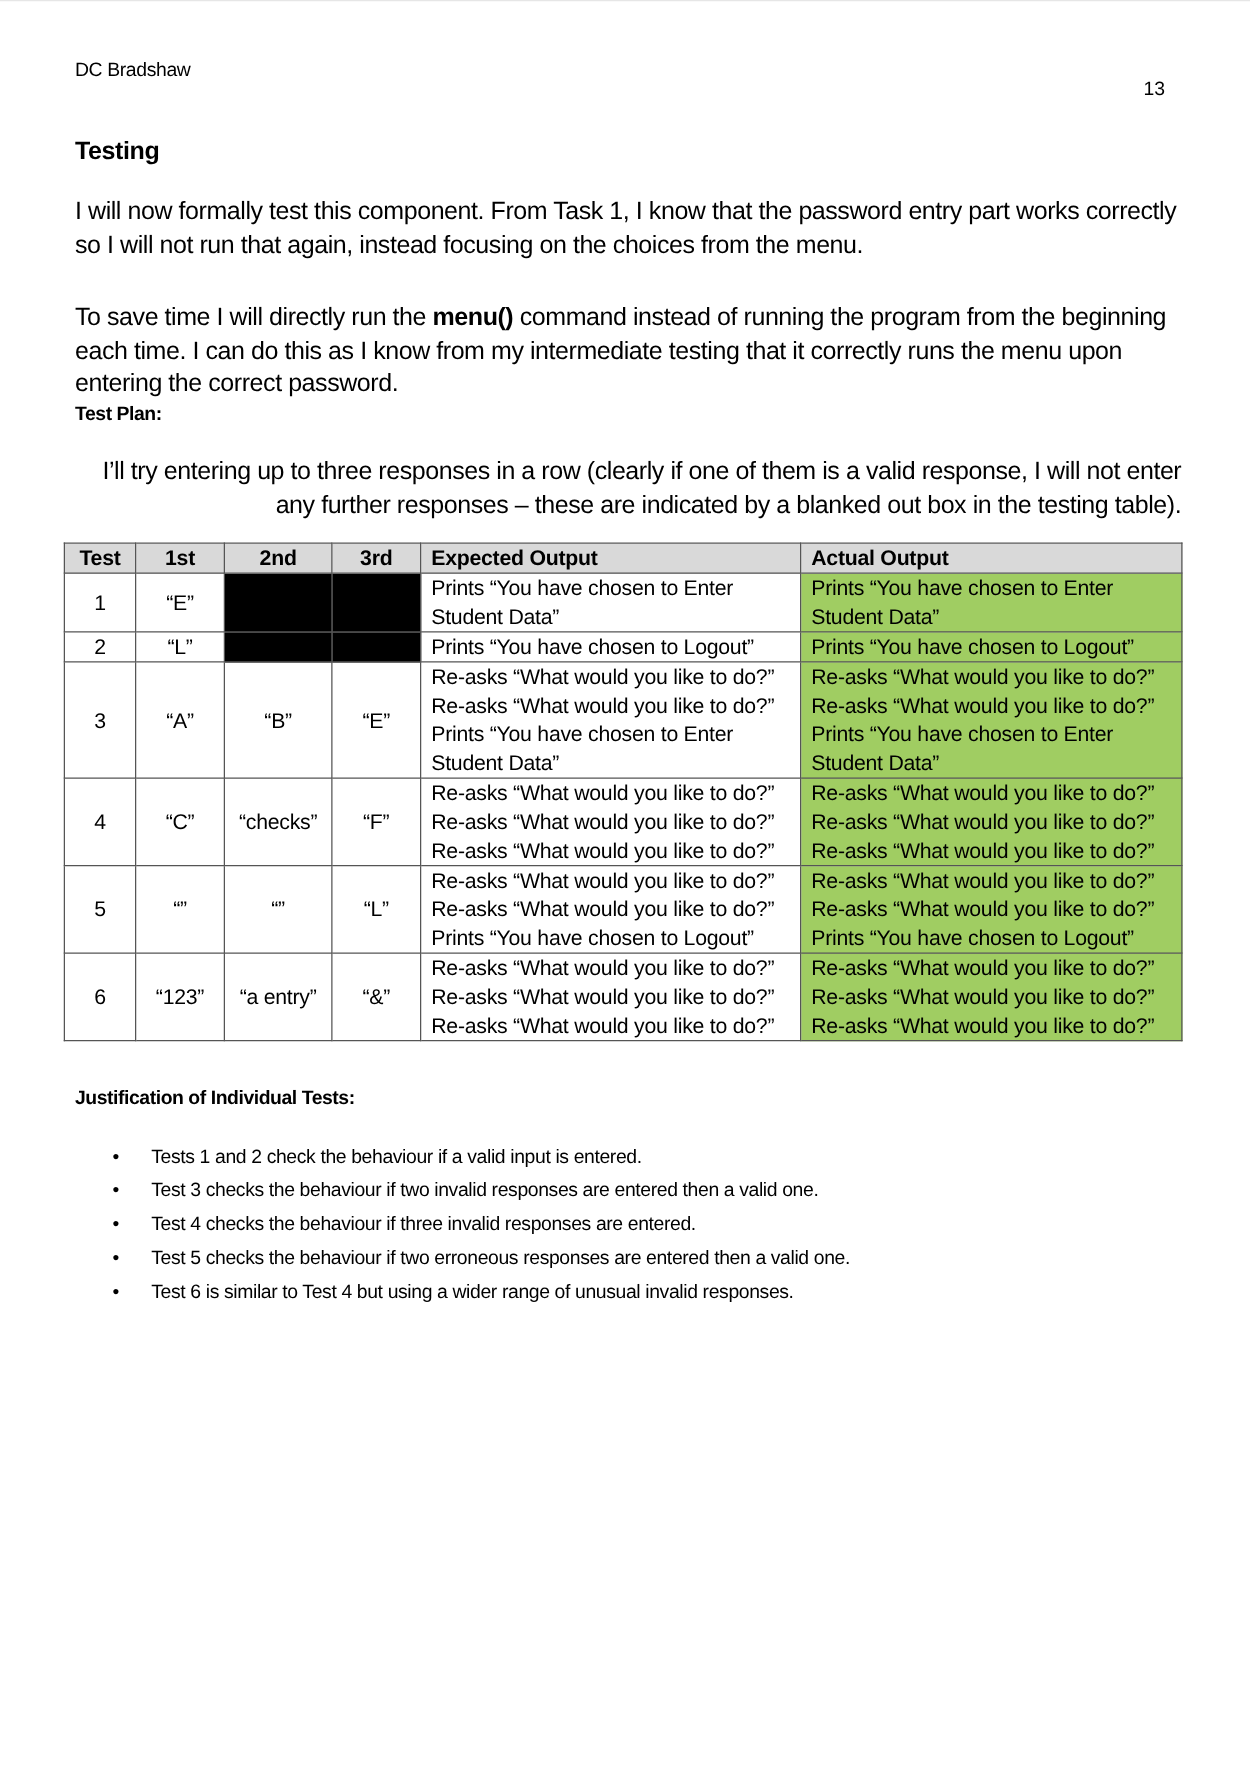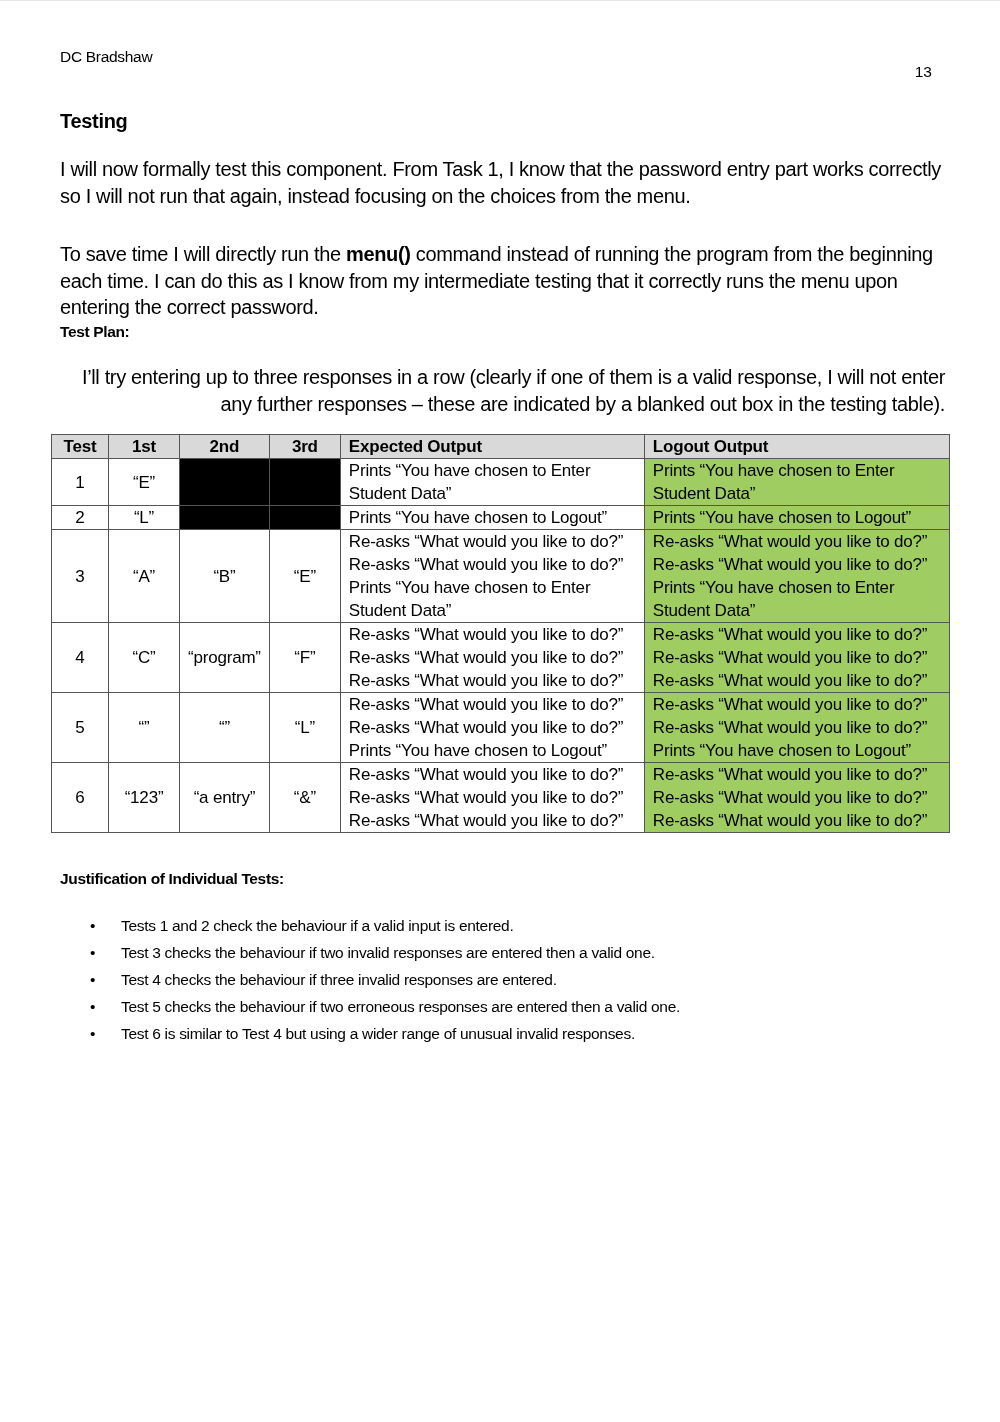--- a/index.html
+++ b/index.html
@@ -45,21 +45,21 @@
 <p class="para p3">I’ll try entering up to three responses in a row (clearly if one of them is a valid response, I will not enter any further responses – these are indicated by a blanked out box in the testing table).</p>
 
 <table class="tests">
   <thead>
     <tr>
       <th style="width:40px">Test</th>
       <th style="width:54px">1st</th>
       <th style="width:69px">2nd</th>
       <th style="width:54px">3rd</th>
       <th class="left" style="width:287px">Expected Output</th>
-      <th class="left" style="width:288px">Logout Output</th>
+      <th class="left" style="width:288px">Actual Output</th>
     </tr>
   </thead>
   <tbody>
     <tr>
       <td class="c">1</td>
       <td class="c">“E”</td>
       <td class="blank"></td>
       <td class="blank"></td>
       <td class="out">
           <span class="line">Prints “You have chosen to Enter</span>
@@ -96,21 +96,21 @@
       <td class="out actual">
           <span class="line">Re-asks “What would you like to do?”</span>
           <span class="line">Re-asks “What would you like to do?”</span>
           <span class="line">Prints “You have chosen to Enter</span>
           <span class="line">Student Data”</span>
         </td>
     </tr>
     <tr>
       <td class="c">4</td>
       <td class="c">“C”</td>
-      <td class="c">“program”</td>
+      <td class="c">“checks”</td>
       <td class="c">“F”</td>
       <td class="out">
           <span class="line">Re-asks “What would you like to do?”</span>
           <span class="line">Re-asks “What would you like to do?”</span>
           <span class="line">Re-asks “What would you like to do?”</span>
         </td>
       <td class="out actual">
           <span class="line">Re-asks “What would you like to do?”</span>
           <span class="line">Re-asks “What would you like to do?”</span>
           <span class="line">Re-asks “What would you like to do?”</span>

